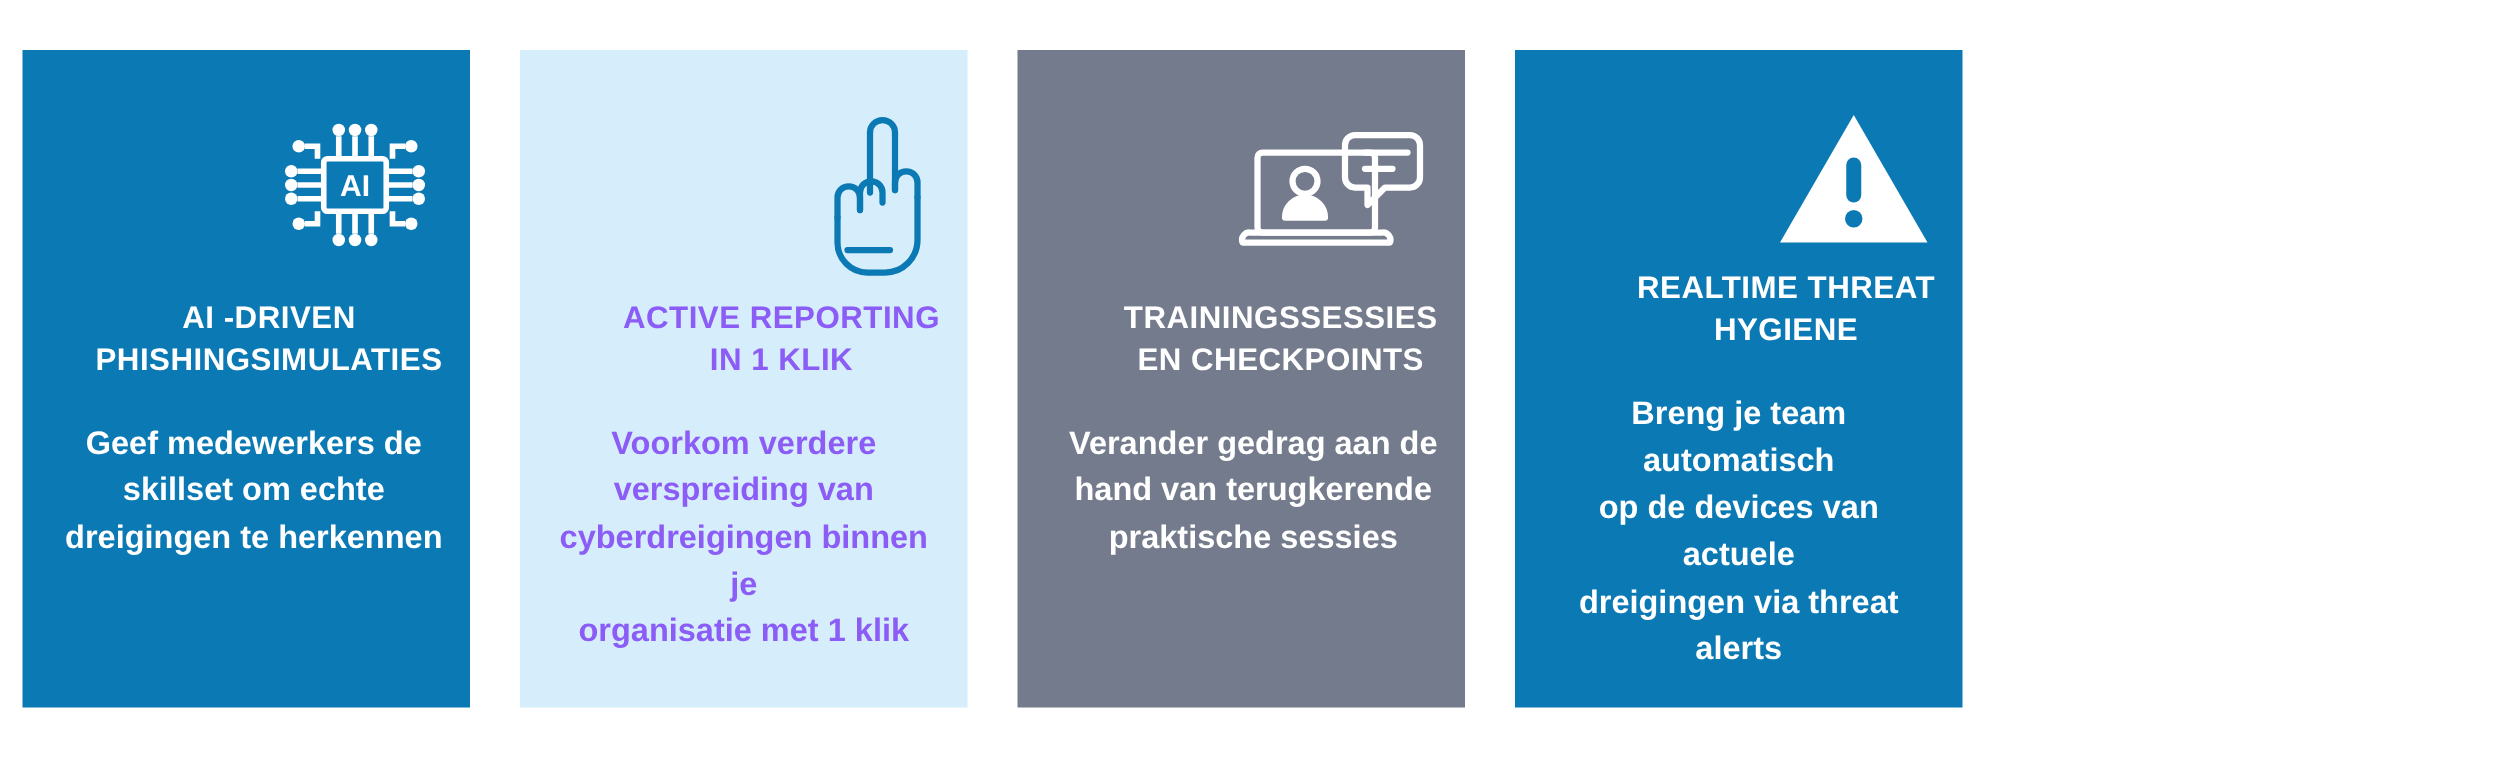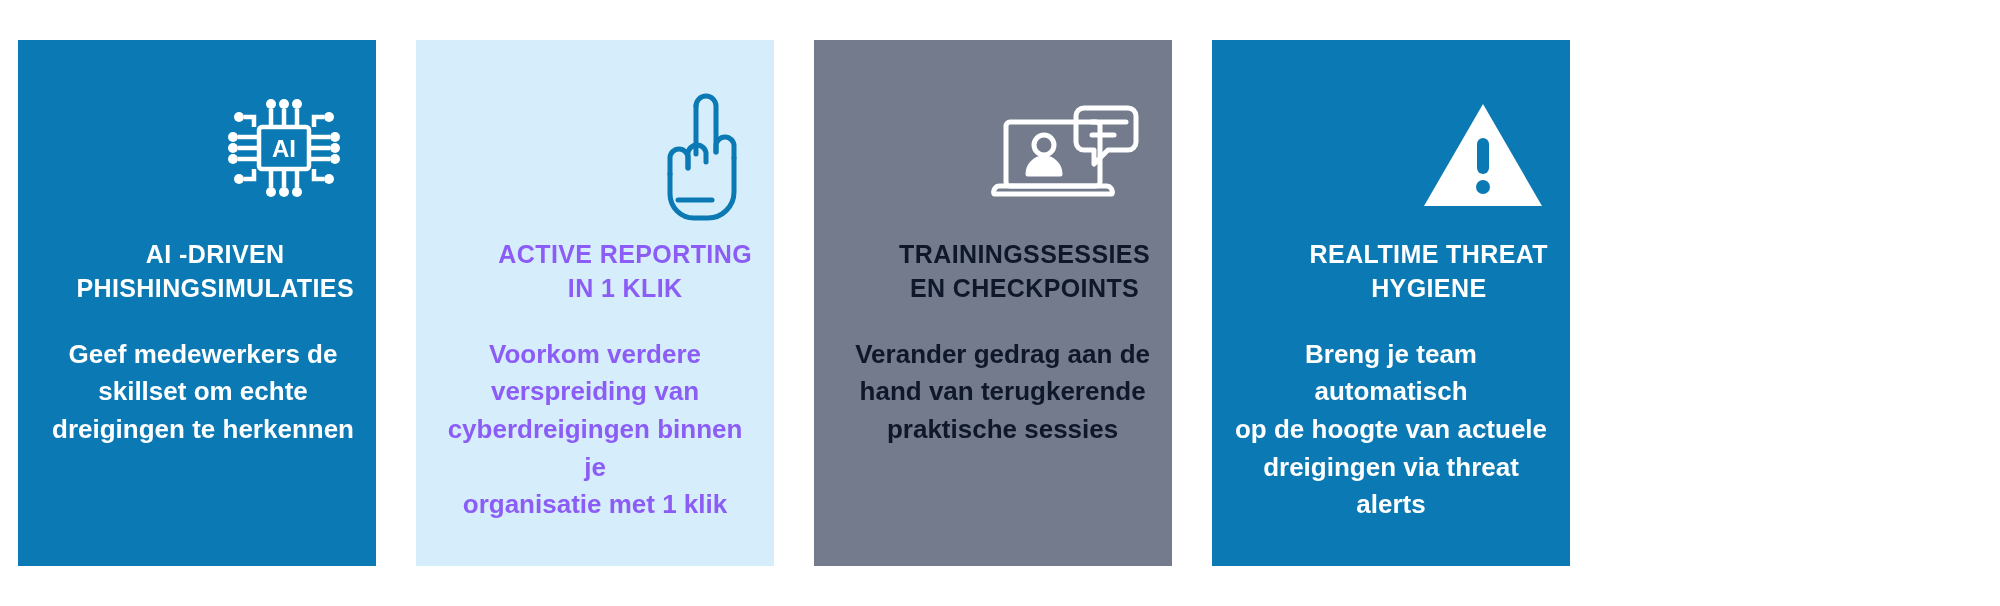--- a/index.html
+++ b/index.html
@@ -49,21 +49,21 @@
     white-space: pre-line;
   }
   
   .theme-blue { background: #0b79b3; }
   .theme-blue .card-title, .theme-blue .card-desc { color: #ffffff; }
   
   .theme-light { background: #d6eefb; }
   .theme-light .card-title, .theme-light .card-desc { color: #8b5cf6; }
   
   .theme-grey { background: #737b8c; }
-  .theme-grey .card-title, .theme-grey .card-desc { color: #0f172a; }
+  .theme-grey .card-title, .theme-grey .card-desc { color: #ffffff; }
 </style>
 </head>
 <body>
 
 <div class="feature-row">
 
   <div class="card theme-blue">
     <div class="card-icon">
       <svg width="140" height="132" viewBox="0 0 140 132" fill="none" stroke="#ffffff" stroke-width="4.5">
         <rect x="45" y="38" width="50" height="42" rx="3" fill="none"></rect>
@@ -163,17 +163,17 @@
     <div class="card-icon">
       <svg width="130" height="122" viewBox="0 0 130 122" fill="none">
         <path d="M65 10 L124 112 H6 z" fill="#ffffff"></path>
         <rect x="59" y="44" width="12" height="36" rx="6" fill="#0b79b3"></rect>
         <circle cx="65" cy="93" r="7" fill="#0b79b3"></circle>
       </svg>
     </div>
     <div class="card-title">REALTIME THREAT
 HYGIENE</div>
     <div class="card-desc">Breng je team automatisch
-op de hoogte van actuele
+op de devices van actuele
 dreigingen via threat alerts</div>
   </div>
 
 </div>
 
 </body></html>

